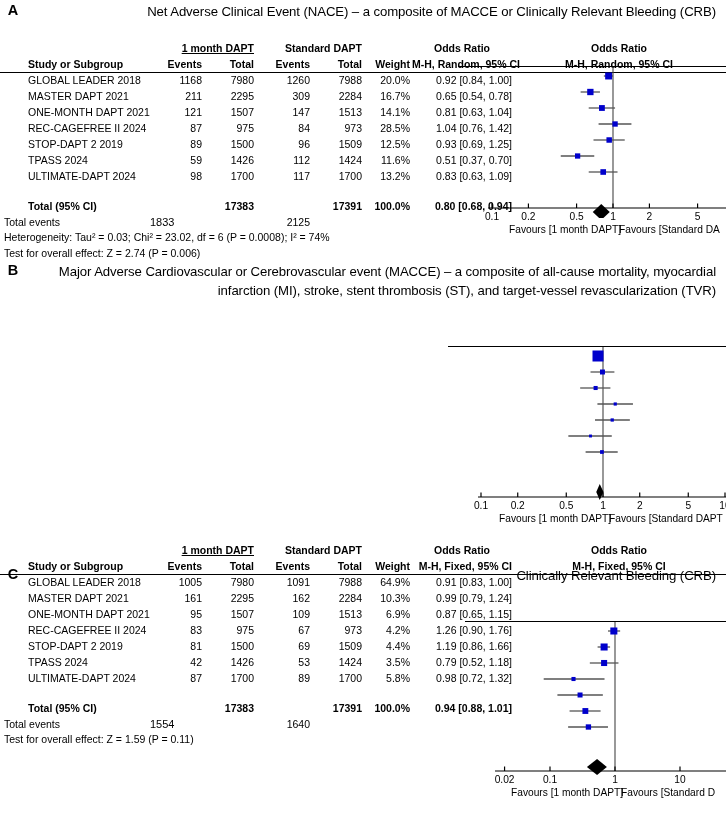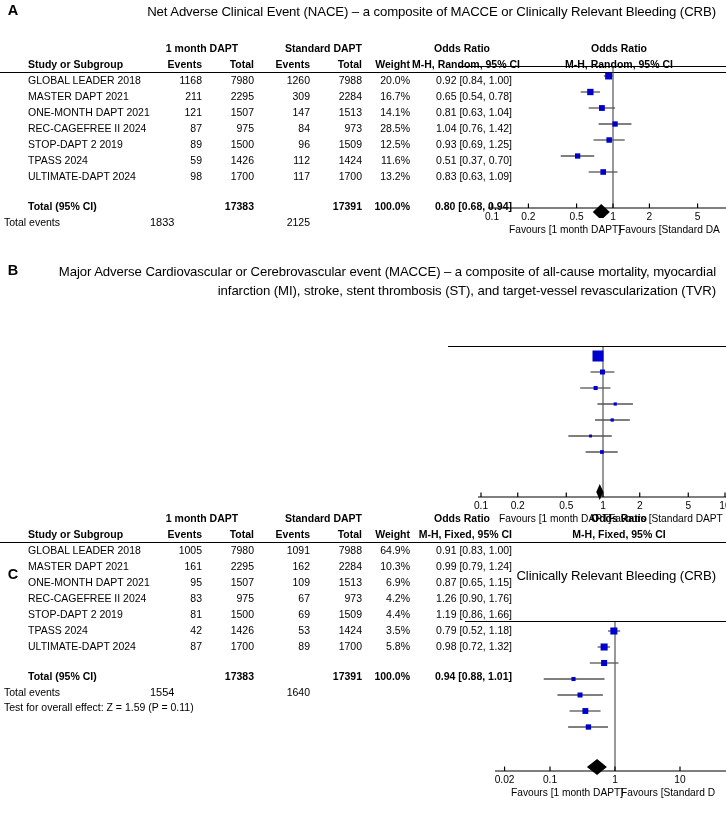--- a/index.html
+++ b/index.html
@@ -35,21 +35,21 @@
 
   
   .col-study  { left: 4px;   width: 150px; text-align: left; margin-left: 24px; }
   .col-e1     { left: 150px; width: 52px;  text-align: right; }
   .col-t1     { left: 204px; width: 50px;  text-align: right; }
   .col-e2     { left: 258px; width: 52px;  text-align: right; }
   .col-t2     { left: 312px; width: 50px;  text-align: right; }
   .col-w      { left: 364px; width: 46px;  text-align: right; }
   .col-or     { left: 412px; width: 100px; text-align: right; }
 
-  .grp-1m  { left: 150px; width: 104px; text-align: center; }
+  .grp-1m  { left: 150px; width: 104px; text-align: right; text-decoration: underline; }
   .grp-std { left: 258px; width: 104px; text-align: right; }
   .grp-or  { left: 412px; width: 100px; text-align: center; }
   .grp-plot{ left: 512px; width: 214px; text-align: center; }
 
   .hdr-rule {
     position: absolute; left: 0; width: 726px; height: 0;
     border-top: 1.1px solid #000;
   }
 
   .stat { position: absolute; left: 4px; font-size: 10.5px; line-height: 15px; }
@@ -161,20 +161,26 @@
         <div class="cell col-study b">Total (95% CI)</div>
         <div class="cell col-t1 b">17383</div>
         <div class="cell col-t2 b">17391</div>
         <div class="cell col-w b">100.0%</div>
         <div class="cell col-or b">0.80 [0.68, 0.94]</div>
       </div>
       <div class="row">
         <div class="te-lbl">Total events</div>
         <div class="te-1">1833</div>
         <div class="te-2">2125</div>
+      </div>
+      <div class="row">
+        <div class="stat">Heterogeneity: Tau² = 0.03; Chi² = 23.02, df = 6 (P = 0.0008); I² = 74%</div>
+      </div>
+      <div class="row">
+        <div class="stat">Test for overall effect: Z = 2.74 (P = 0.006)</div>
       </div>
     </div>
     <div class="forest" style="left: 0px; top: 66px; width: 726px; height: 152px;">
       <svg width="726" height="152">
         <line x1="458" y1="0.5" x2="726" y2="0.5" stroke="#000000" stroke-width="1.1"></line>
         <line x1="613" y1="1" x2="613" y2="142" stroke="#444444" stroke-width="1.1"></line>
         <g>
           <line x1="603.8377936134876" y1="10" x2="613" y2="10" stroke="#555555" stroke-width="1.3"></line>
           <rect x="605.1524217436876" y="6.534094634875325" width="6.931810730249349" height="6.931810730249349" fill="#0000CC"></rect>
         </g>

